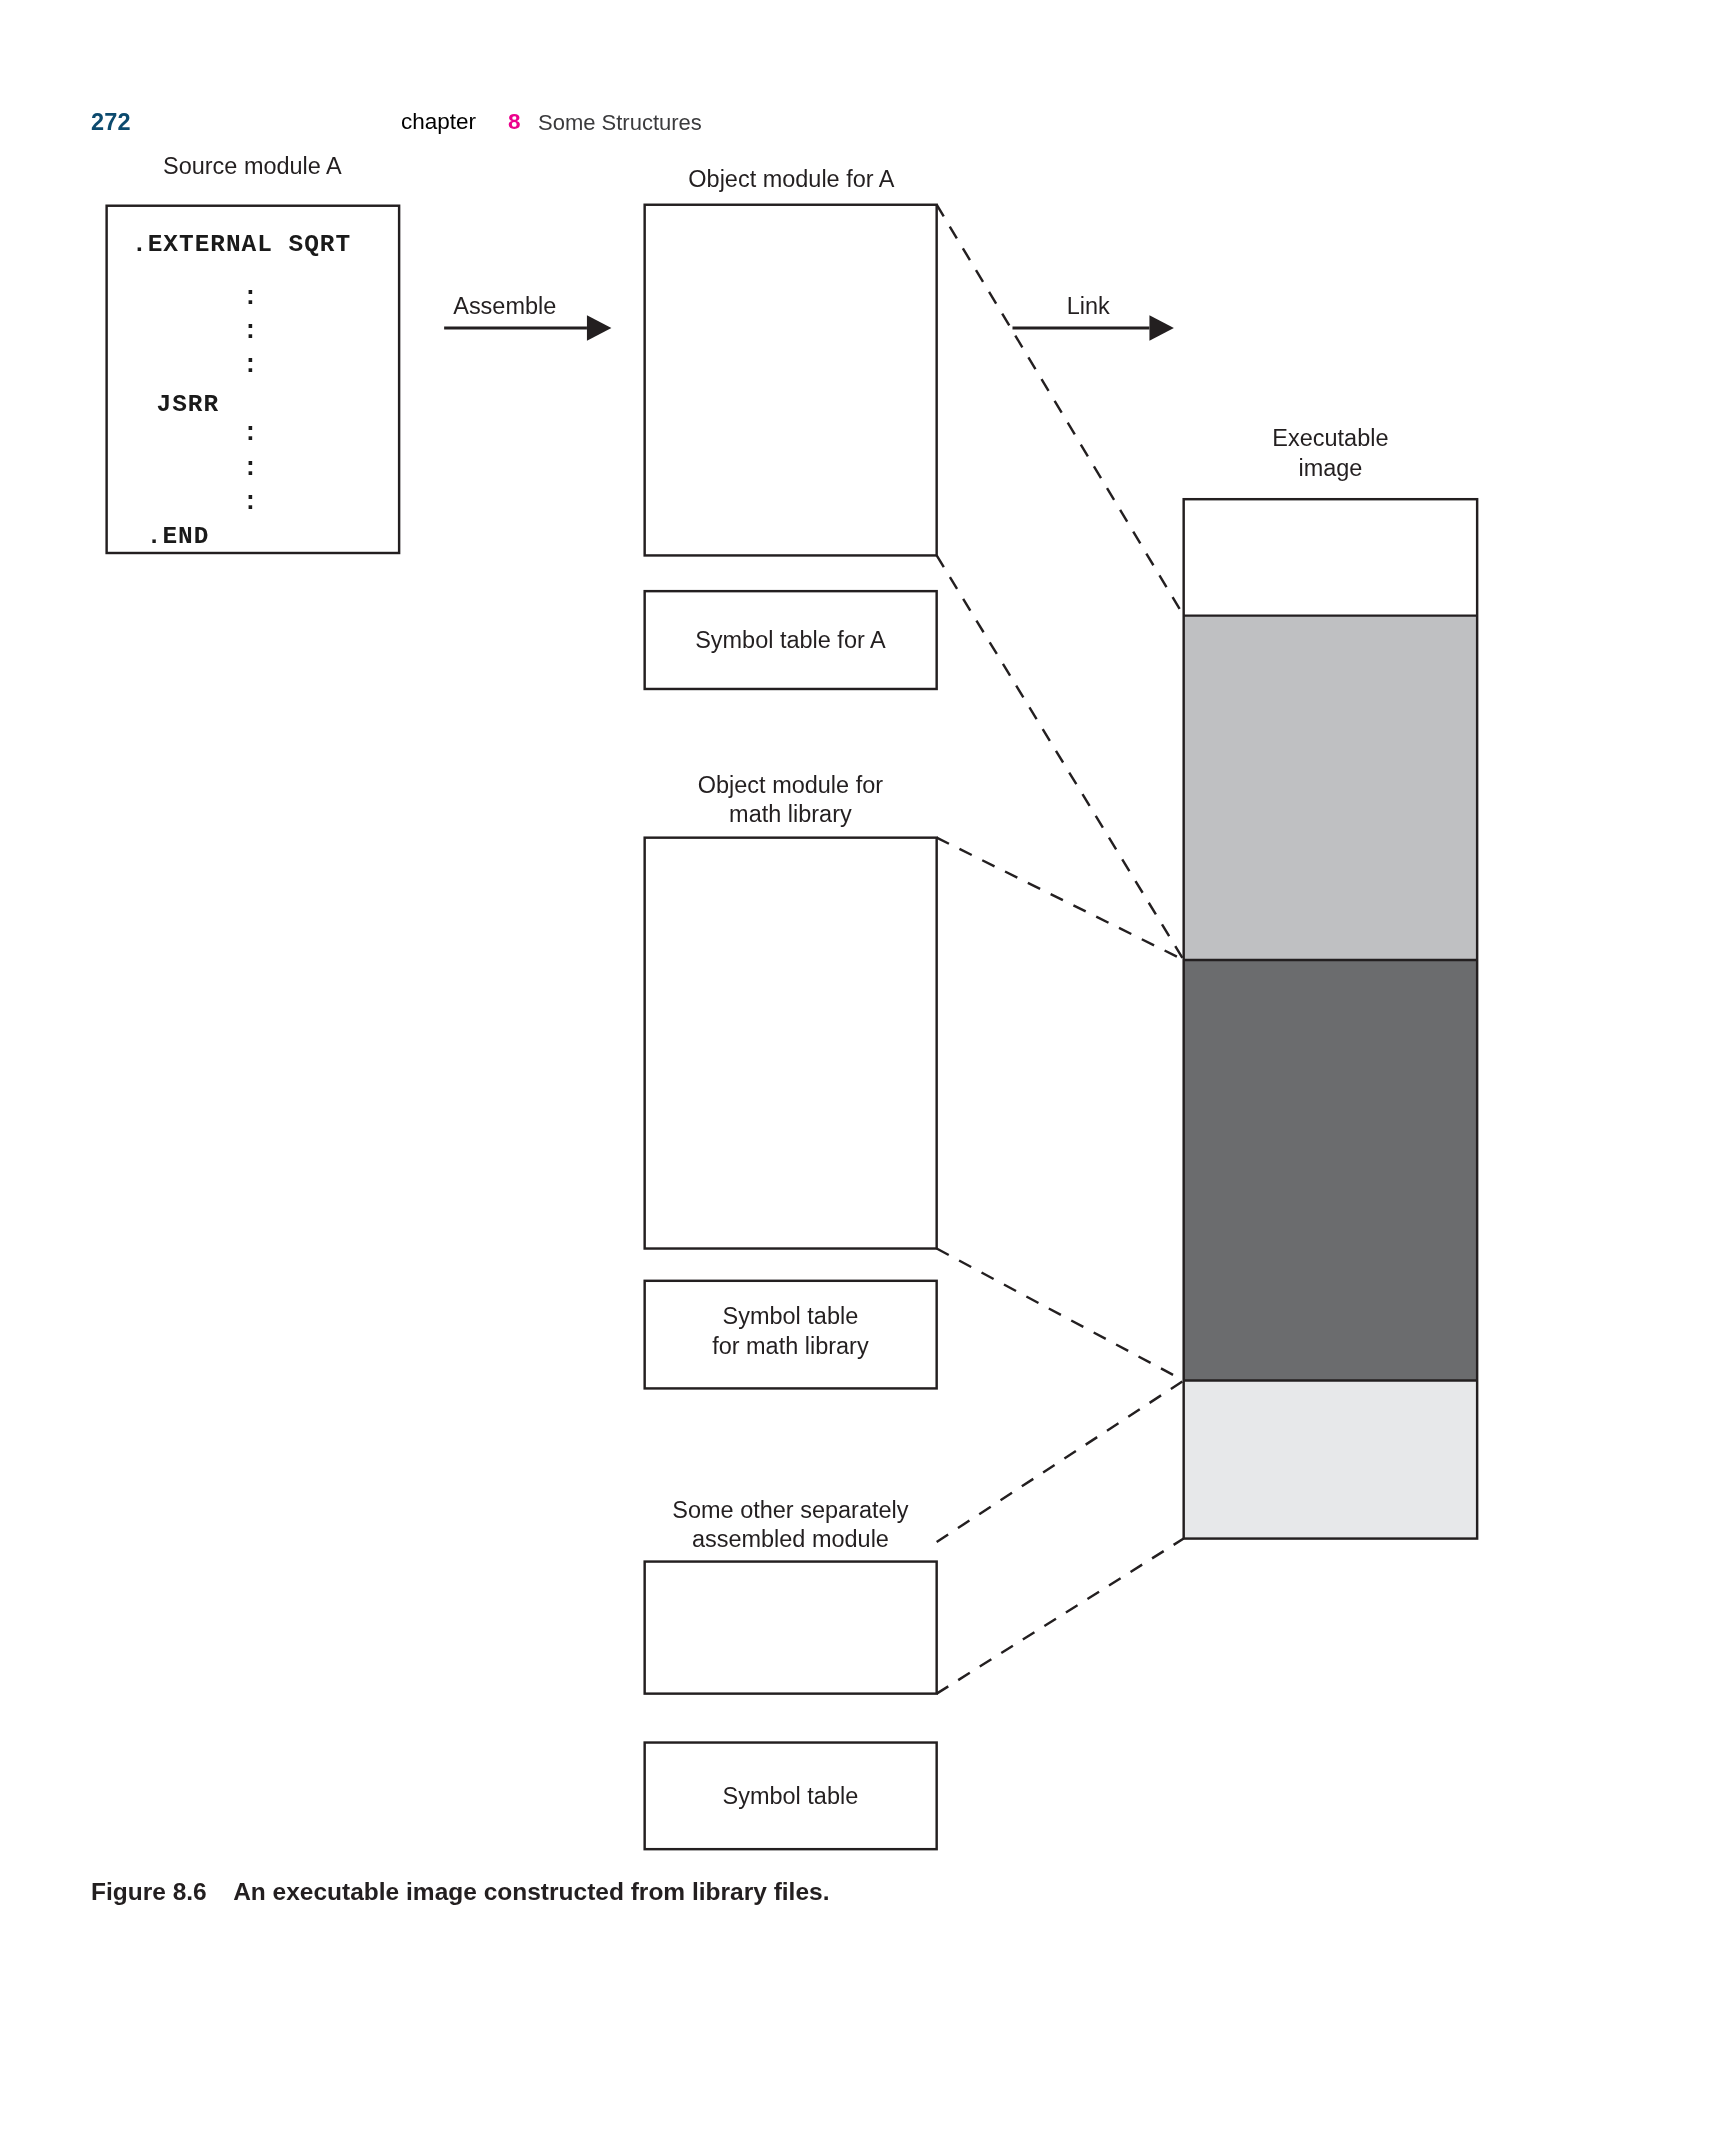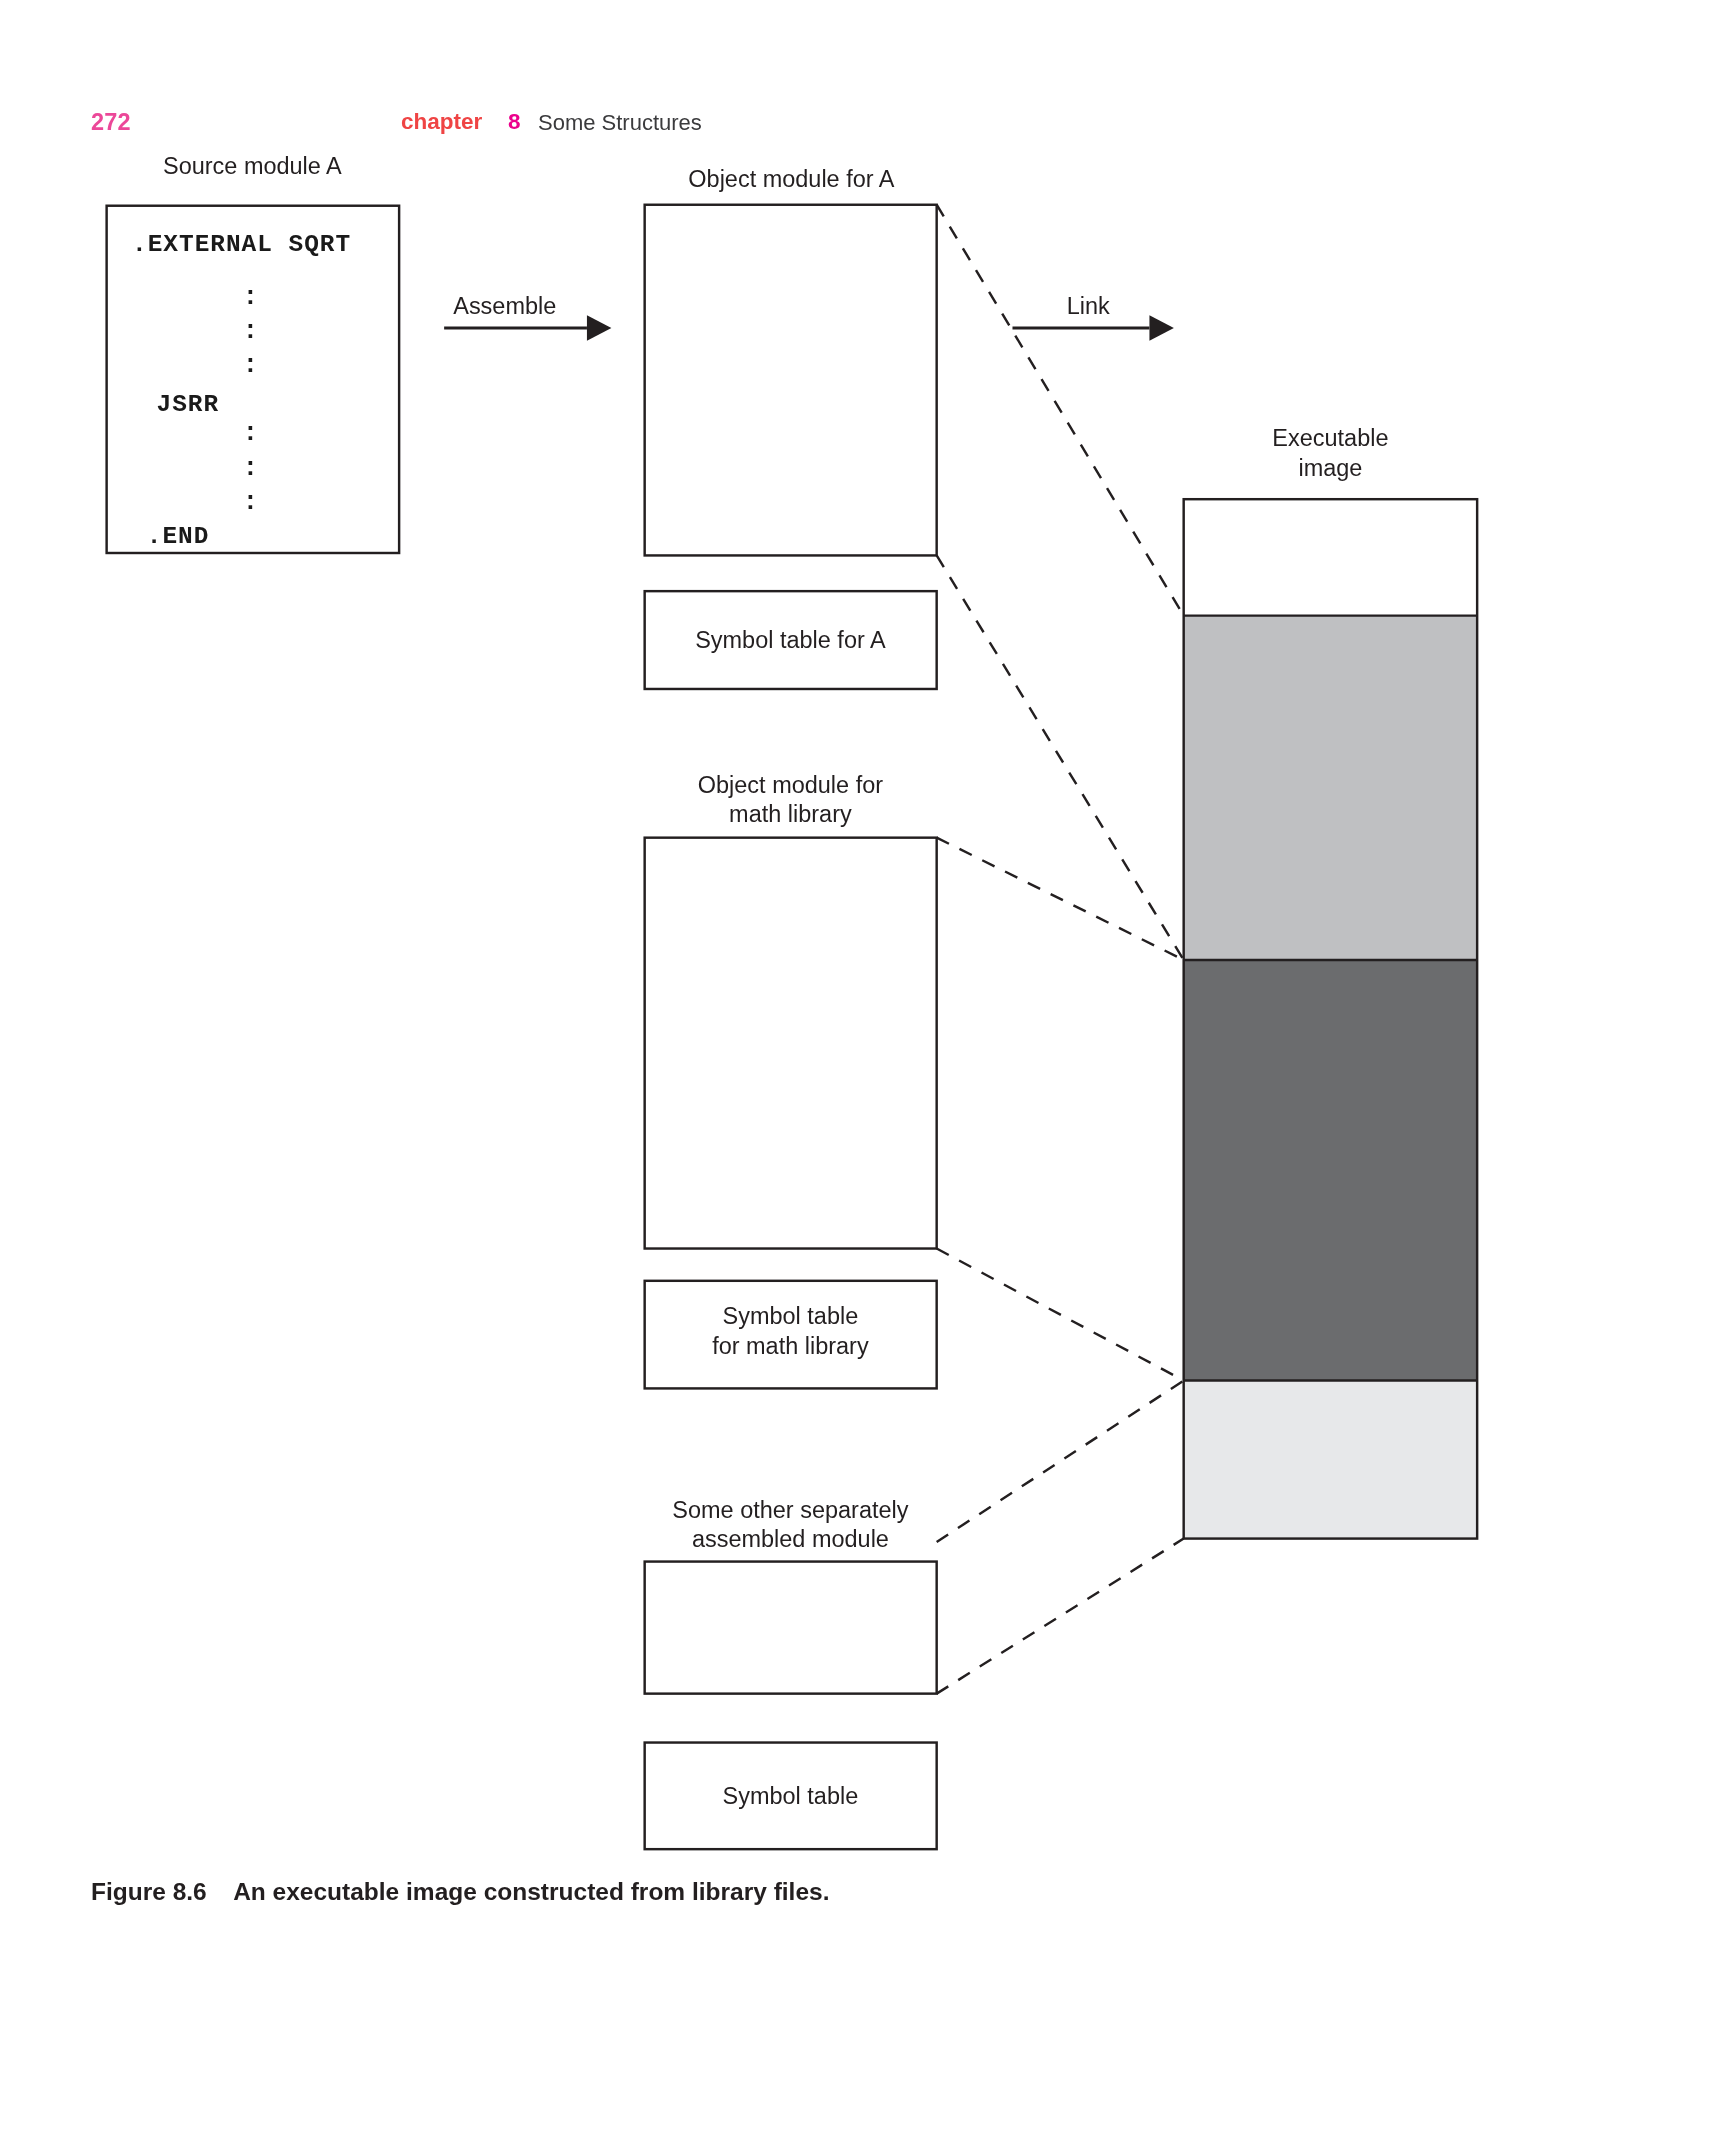--- a/index.html
+++ b/index.html
@@ -23,30 +23,30 @@
     width: 1731px;
     height: 147px;
   }
   .folio {
     position: absolute;
     left: 91px;
     top: 109px;
     font-size: 23.5px;
     font-weight: bold;
     letter-spacing: 0.2px;
-    color: #ec4899;
+    color: #0c4a6e;
     font-family: "Liberation Sans", sans-serif;
   }
   .head-chapter-word {
     position: absolute;
     left: 401px;
     top: 109px;
     font-size: 22.5px;
-    font-weight: bold;
-    color: #ef4444;
+    font-weight: normal;
+    color: #000000;
     font-family: "Liberation Sans", sans-serif;
   }
   .head-chapter-num {
     position: absolute;
     left: 508px;
     top: 109px;
     font-size: 22.5px;
     font-weight: bold;
     color: #ec008c;
     font-family: "Liberation Sans", sans-serif;

